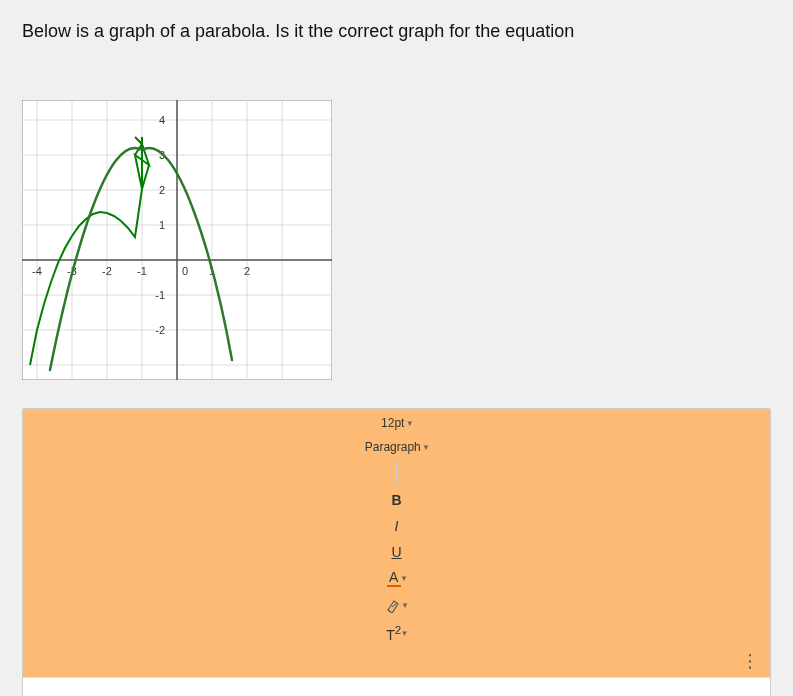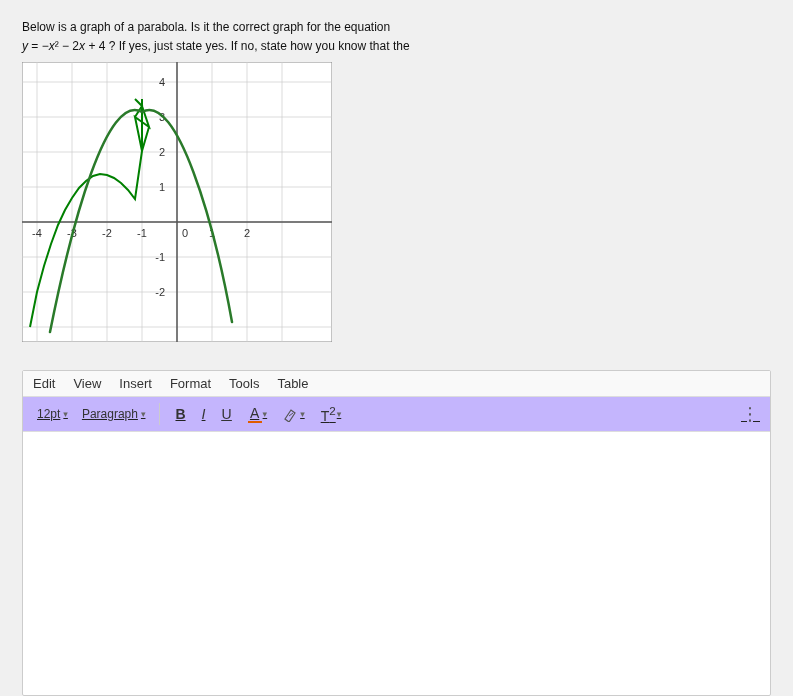--- a/index.html
+++ b/index.html
@@ -14,23 +14,23 @@
     }
     .page {
       width: 793px;
       height: 696px;
       background: #f0f0f0;
       display: flex;
       flex-direction: column;
       padding: 18px 22px 0 22px;
     }
     .question-text {
-      font-size: 12px;
+      font-size: 18px;
       line-height: 1.55;
-      margin-bottom: 7px;
+      margin-bottom: 26px;
       color: #111;
     }
     .graph-area {
       display: flex;
       flex-direction: row;
       margin-bottom: 18px;
     }
     .editor-section {
       flex: 1;
       background: #fff;
@@ -50,27 +50,26 @@
       background: #f9f9f9;
     }
     .menubar-item {
       font-size: 13px;
       color: #333;
       cursor: pointer;
       user-select: none;
     }
     .toolbar {
       display: flex;
-      flex-direction: row;
+      flex-direction: column;
       align-items: center;
       padding: 5px 10px;
       border-bottom: 1px solid #ddd;
       gap: 6px;
-      background: #c4b5fd;
-      text-decoration: underline;
+      background: #fdba74;
     }
     .toolbar-select {
       font-size: 12px;
       color: #333;
       border: none;
       background: none;
       cursor: pointer;
       display: flex;
       align-items: center;
       gap: 2px;
@@ -132,21 +131,21 @@
       width: 310px;
       height: 280px;
     }
   </style>
 </head>
 <body>
 
 <div class="page">
   <div class="question-text">
     <span>Below is a graph of a parabola.  Is it the correct graph for the equation</span><br>
-    <span><em>y</em> = −<em>x</em>² − 2<em>x</em> + 4 ?  If yes, just state yes.  If no, state how you know that the</span><br>
+    <br>
   </div>
 
   <div class="graph-area">
 
     <svg class="parabola-graph" viewBox="0 0 310 280" xmlns="http://www.w3.org/2000/svg">
 
       <rect x="0" y="0" width="310" height="280" fill="white" stroke="#888" stroke-width="1"></rect>
 
       <line x1="15" y1="0" x2="15" y2="280" stroke="#ccc" stroke-width="0.7"></line>
       <line x1="50" y1="0" x2="50" y2="280" stroke="#ccc" stroke-width="0.7"></line>
@@ -216,28 +215,20 @@
           120,37
         " fill="none" stroke="green" stroke-width="2"></polyline>
 
       <path d="M 15,230 Q 57,95 120,40 Q 155,20 155,20" fill="none" stroke="none"></path>
 
       <path d="M 28,270 C 50,160 85,30 120,50 C 155,30 192,160 210,260" fill="none" stroke="#2a7a2a" stroke-width="2.5" stroke-linecap="round"></path>
     </svg>
   </div>
 
   <div class="editor-section">
-    <div class="menubar">
-      <span class="menubar-item">Edit</span>
-      <span class="menubar-item">View</span>
-      <span class="menubar-item">Insert</span>
-      <span class="menubar-item">Format</span>
-      <span class="menubar-item">Tools</span>
-      <span class="menubar-item">Table</span>
-    </div>
     <div class="toolbar">
       <button class="toolbar-select">
         <span>12pt</span>
         <span class="toolbar-chevron">▾</span>
       </button>
       <button class="toolbar-select">
         <span>Paragraph</span>
         <span class="toolbar-chevron">▾</span>
       </button>
       <div class="toolbar-divider"></div>

